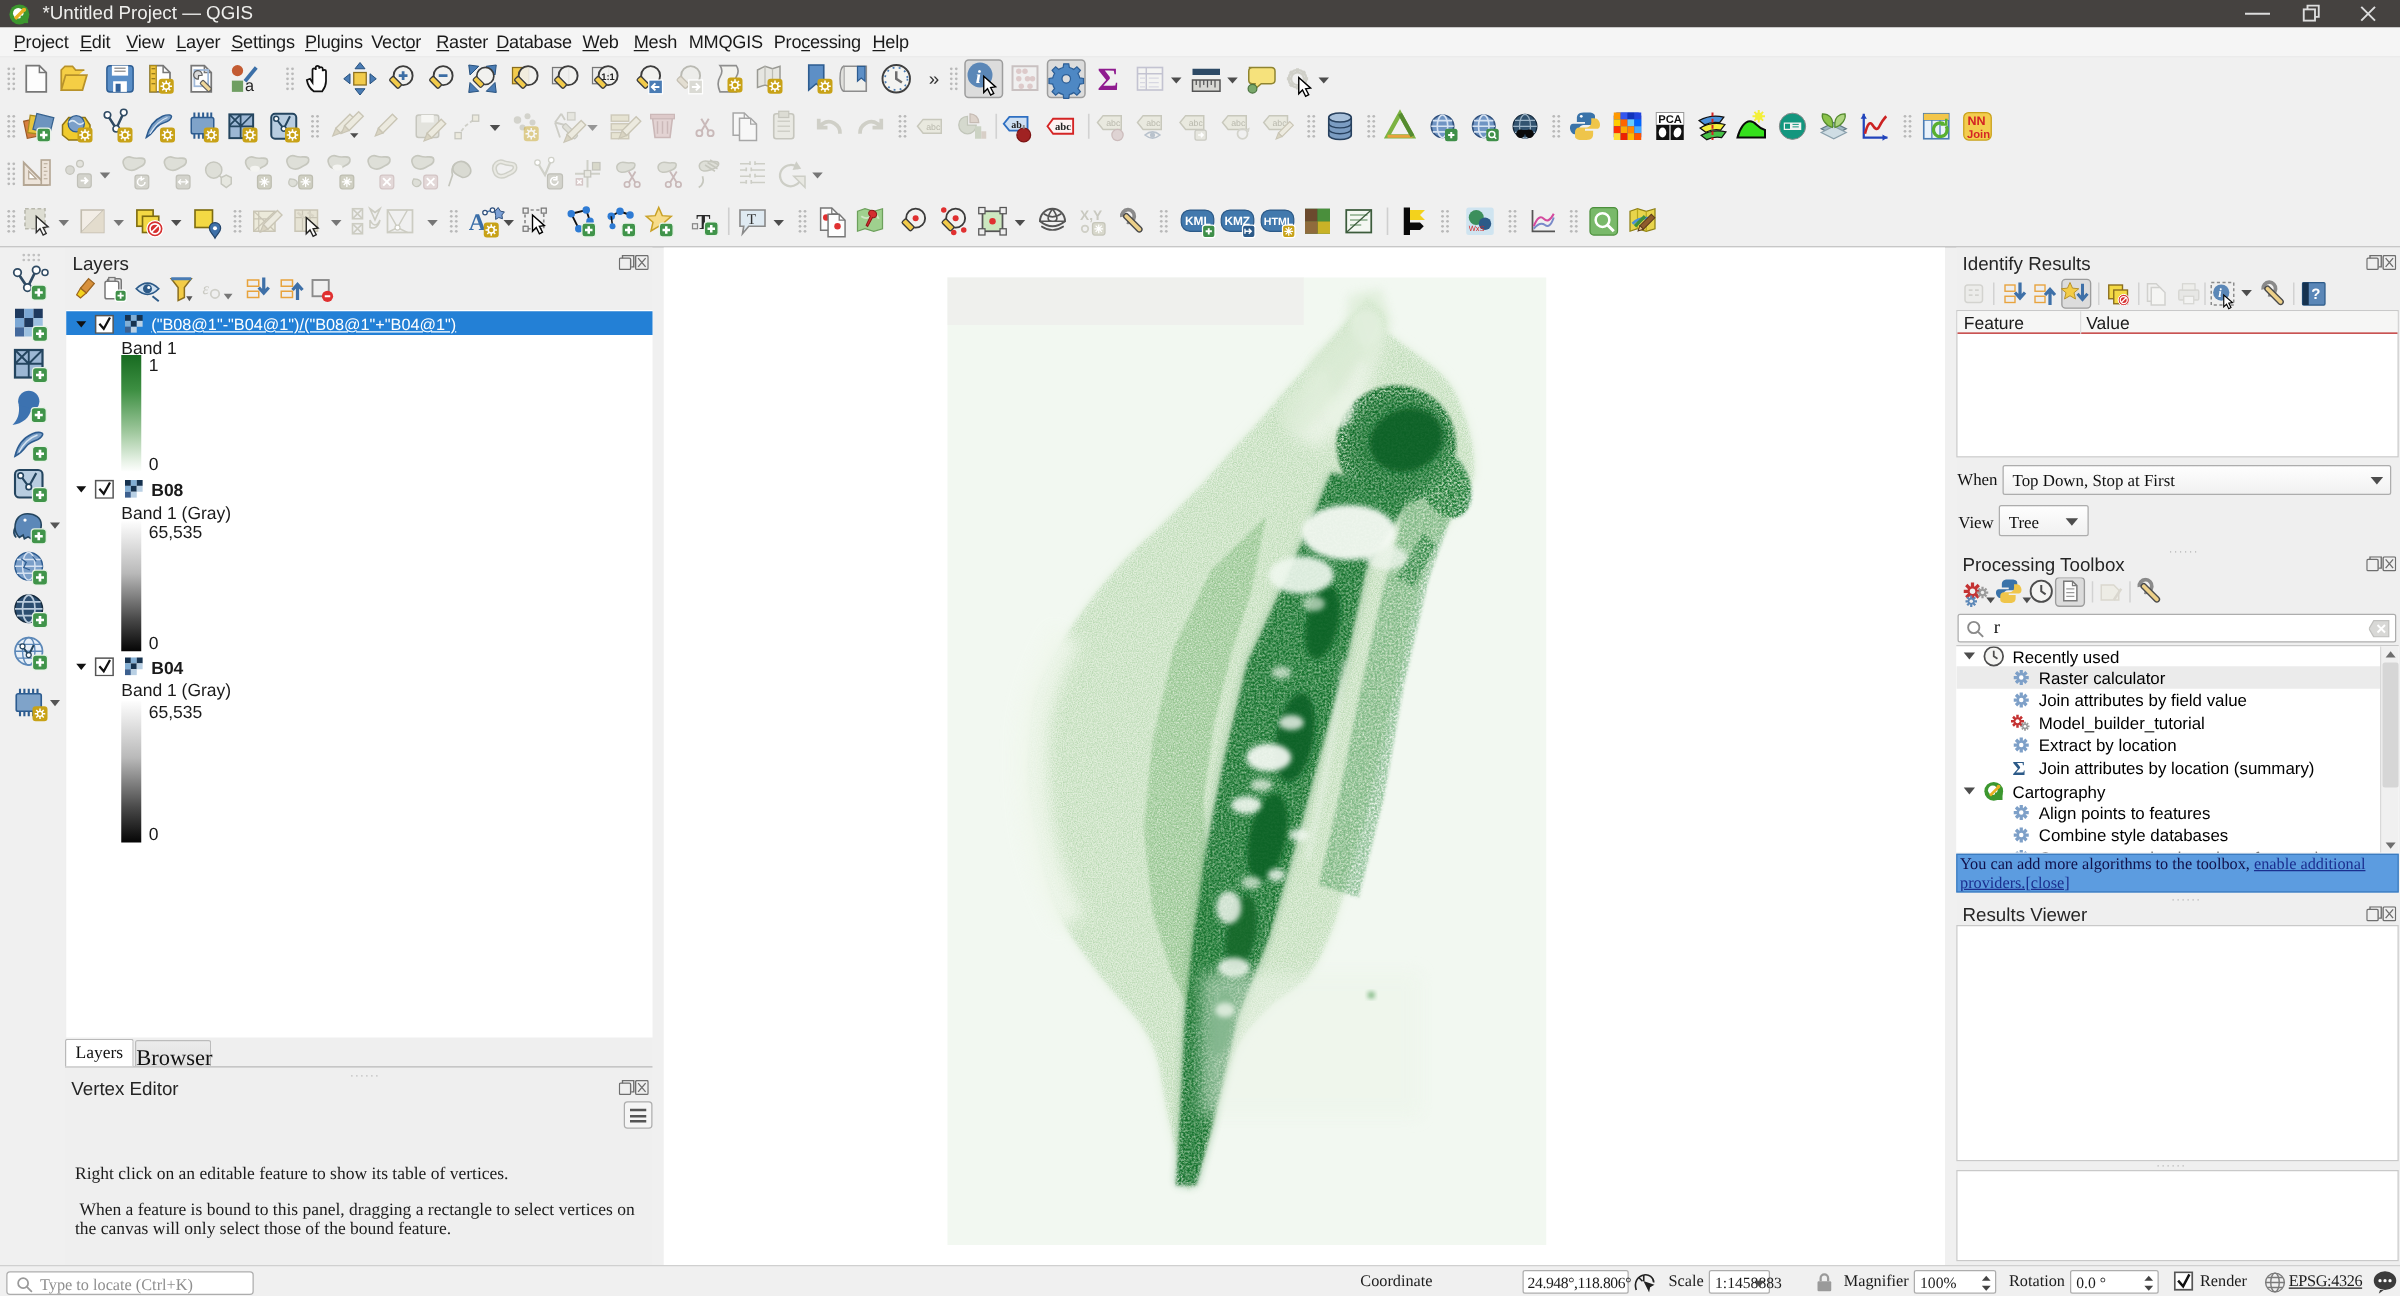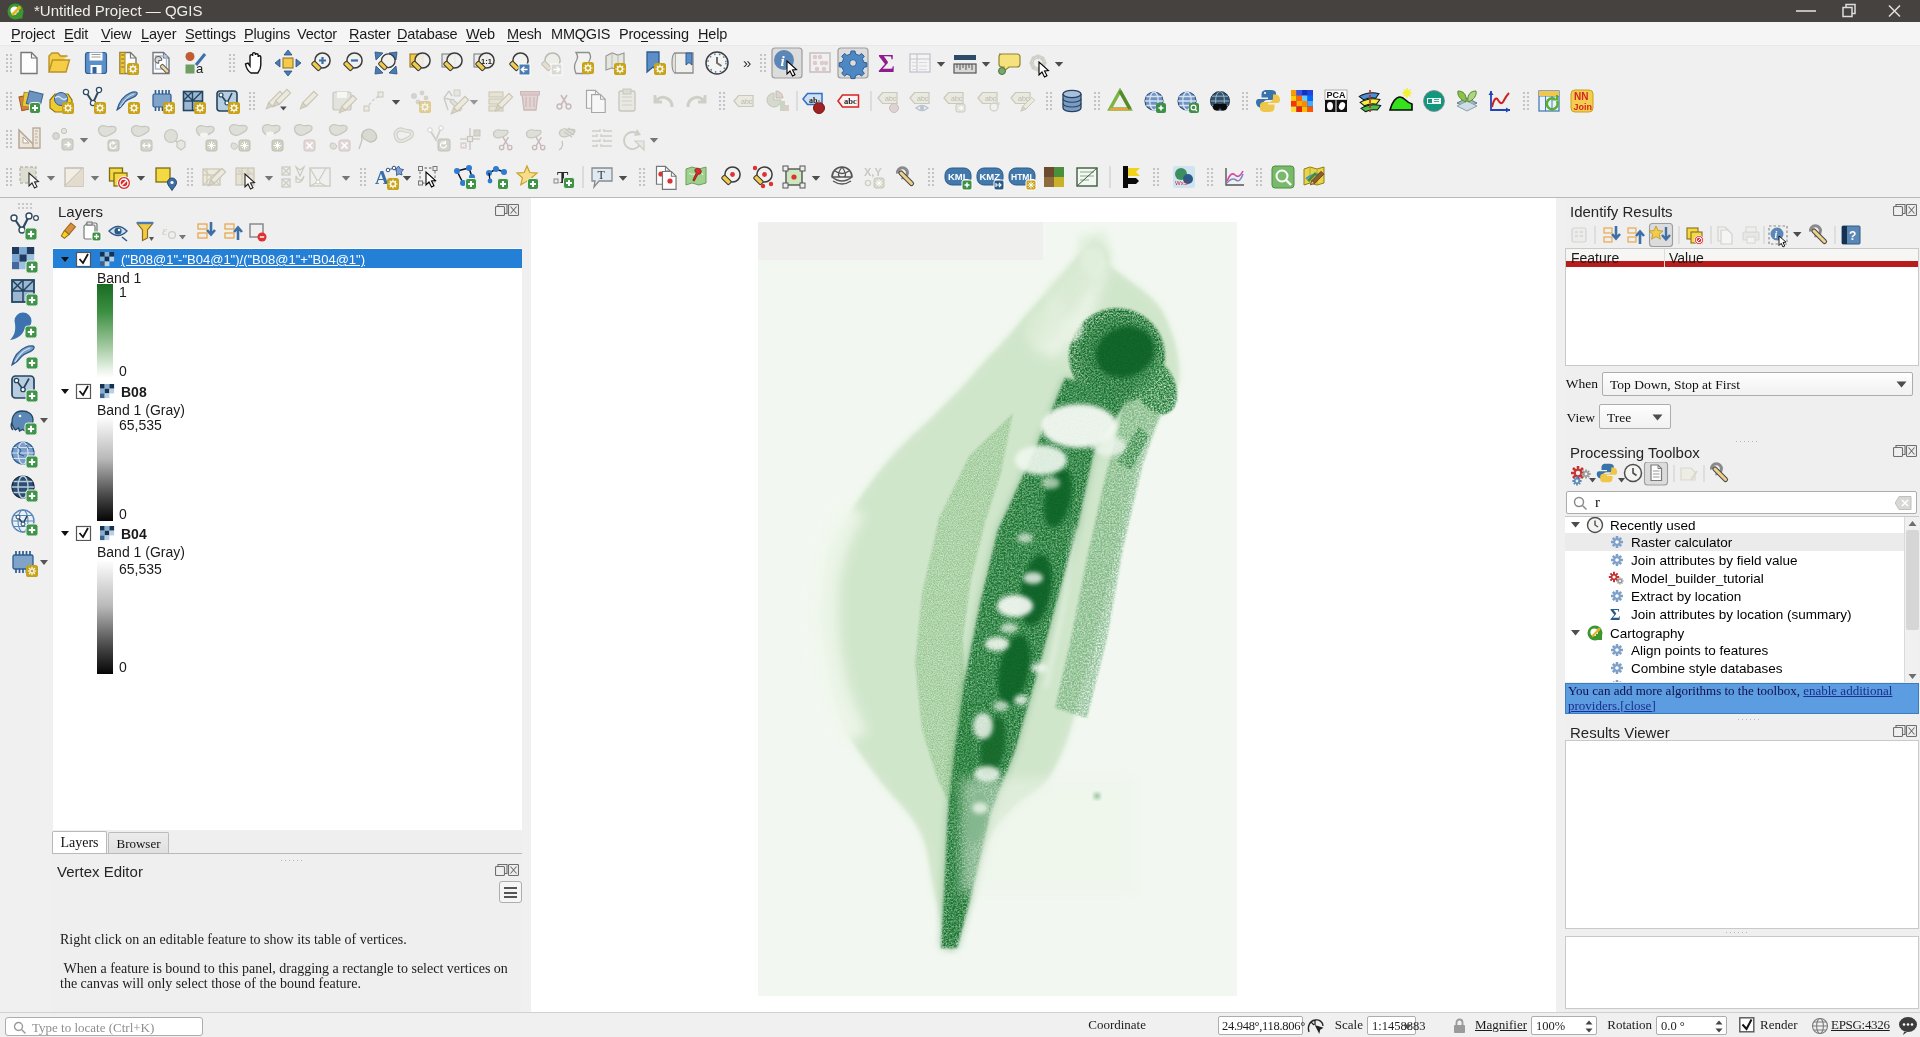--- a/index.html
+++ b/index.html
@@ -1168,21 +1168,21 @@
           <rect x="4.7" y="9.4" width="4.7" height="4.7" fill="#b9d0e4"></rect>
         </g>
   </svg>
   <div class="abs" style="left:68px; top:278px; font-size:14px; color:#1a1a1a; font-weight:bold;">B04</div>
   <div class="abs" style="left:44px; top:296px; font-size:14px; color:#1a1a1a;">Band 1 (Gray)</div>
   <div class="abs" style="left:44px; top:313px; width:16px; height:113px; background:linear-gradient(#fdfdfd,#b9b9b9 40%,#4a4a4a 75%,#050505);"></div>
   <div class="abs" style="left:66px; top:313px; font-size:14px; color:#1a1a1a;">65,535</div>
   <div class="abs" style="left:66px; top:411px; font-size:14px; color:#1a1a1a;">0</div>
 </div>
 <div class="abs" style="left:0; top:633px; width:55px; height:22px; background:#fff; border:1px solid #b9b9b9; border-bottom:none; border-radius:2px 2px 0 0; font-family:'Liberation Serif',serif; font-size:14px; color:#111; text-align:center; padding-top:3px; z-index:2;">Layers</div>
-<div class="abs" style="left:56px; top:634px; width:61px; height:21px; background:linear-gradient(#ececec,#e0e0e0); border:1px solid #bcbcbc; border-bottom:none; border-radius:2px 2px 0 0; font-family:'Liberation Serif',serif; font-size:13px; color:#111; text-align:center; padding-top:3px;">Browser</div>
+<div class="abs" style="left:56px; top:634px; width:61px; height:21px; background:linear-gradient(#ececec,#e0e0e0); border:1px solid #bcbcbc; border-bottom:none; border-radius:2px 2px 0 0; font-family:'Liberation Serif',serif; font-size:18px; color:#111; text-align:center; padding-top:3px;">Browser</div>
 <div class="abs" style="left:0; top:655px; width:470px; height:1px; background:#b9b9b9;"></div>
 <div class="abs" style="left:228px; top:657px; width:30px; height:4px; color:#b0b0b0; font-size:9px; letter-spacing:1px;">······</div>
 <div class="abs ptitle" style="left:5px; top:665px;">Vertex Editor</div>
 <svg class="abs" style="left:443px; top:666px;" width="24" height="13" viewBox="0 0 24 13">
   <g fill="none" stroke="#6e6e6e" stroke-width="1.1">
         <rect x="0.5" y="2.5" width="9" height="9" rx="1"></rect>
         <path d="M3 2.5 v-2 h9 v9 h-2"></path>
         <rect x="13.5" y="0.5" width="10" height="11" rx="1"></rect>
         <path d="M15.5 2.5 l6 7 m0 -7 l-6 7"></path>
       </g>
@@ -1356,21 +1356,21 @@
         <path d="M-4 -4 L6.5 6.5" stroke="#edd089" stroke-width="3" stroke-linecap="round"></path>
       </g>
   <path d="M270 4 v18" stroke="#d2d2d2" stroke-width="1.2"></path>
   <g transform="translate(286,13)">
         <rect x="-9" y="-9" width="18" height="18" rx="1" fill="#5b87b7" stroke="#2c5a88"></rect>
         <rect x="-9" y="-9" width="5" height="18" fill="#16324f"></rect>
         <text x="-2" y="4.5" font-size="12" font-weight="bold" fill="#fff" font-family="Liberation Sans">?</text>
       </g>
 </svg>
 <div class="abs" style="left:0; top:50px; width:354px; height:118px; background:#fff; border:1px solid #c9c9c9;">
-  <div style="height:18px; background:#f6f6f5; border-bottom:6px solid #b91c1c; position:relative;">
+  <div style="height:18px; background:#f6f6f5; border-bottom:1px solid #b91c1c; position:relative;">
     <span style="position:absolute; left:5px; top:1px; font-size:14px; color:#1a1a1a;">Feature</span>
     <span style="position:absolute; left:103px; top:1px; font-size:14px; color:#1a1a1a;">Value</span>
     <div style="position:absolute; left:98px; top:0; width:1px; height:18px; background:#ddd;"></div>
   </div>
 </div>
 <div class="abs serif" style="left:0; top:178px; width:33px; text-align:right; font-size:13.5px; color:#111;">When</div>
 <div class="abs inbox" style="left:37px; top:174px; width:311px; height:24px; background:linear-gradient(#fefefe,#f1f1f1);">
   <span class="serif" style="position:absolute; left:7px; top:4px; font-size:13.5px; color:#111;">Top Down, Stop at First</span>
   <svg style="position:absolute; right:5px; top:8px;" width="11" height="8">
         <path d="M0.5 0.5 L10.5 0.5 L5.5 6.5 Z" fill="#4d4d4d"></path>
@@ -1585,21 +1585,21 @@
 <div class="abs inbox" style="left:1367px; top:3px; width:49px; height:19px;">
       <span style="position:absolute; left:4px; top:2px; font-size:12.5px;">1:1458883</span>
   <svg style="position:absolute; right:3px; top:7px;" width="9" height="7">
         <path d="M0.5 0.5 L8.5 0.5 L4.5 5.5 Z" fill="#4d4d4d"></path>
       </svg>
     </div>
 <svg class="abs" style="left:1452px; top:5px;" width="15" height="16" viewBox="0 0 15 16">
       <rect x="2" y="7" width="11" height="8" rx="1" fill="#9a9a9a"></rect>
       <path d="M4.5 7 v-2.5 a3 3 0 0 1 6 0 v2.5" fill="none" stroke="#9a9a9a" stroke-width="1.8"></path>
     </svg>
-<span class="abs" style="left:1460px; top:4px; width:67px; text-align:right; font-size:13px;text-decoration:underline;">Magnifier</span>
+<span class="abs" style="left:1460px; top:4px; width:67px; text-align:right; font-size:13px;">Magnifier</span>
 <div class="abs inbox" style="left:1531px; top:3px; width:66px; height:19px;">
       <span style="position:absolute; left:4px; top:2px; font-size:12.5px;">100%</span>
   <svg style="position:absolute; right:2px; top:2px;" width="10" height="15">
         <path d="M1.5 5.5 l3.5 -4 3.5 4 z" fill="#444"></path>
         <path d="M1.5 9.5 l3.5 4 3.5 4 z" fill="#444"></path>
         <path d="M1.5 9.5 h7 l-3.5 4 z" fill="#444"></path>
       </svg>
     </div>
 <span class="abs" style="left:1590px; top:4px; width:62px; text-align:right; font-size:13px;">Rotation</span>
 <div class="abs inbox" style="left:1656px; top:3px; width:71px; height:19px;">

